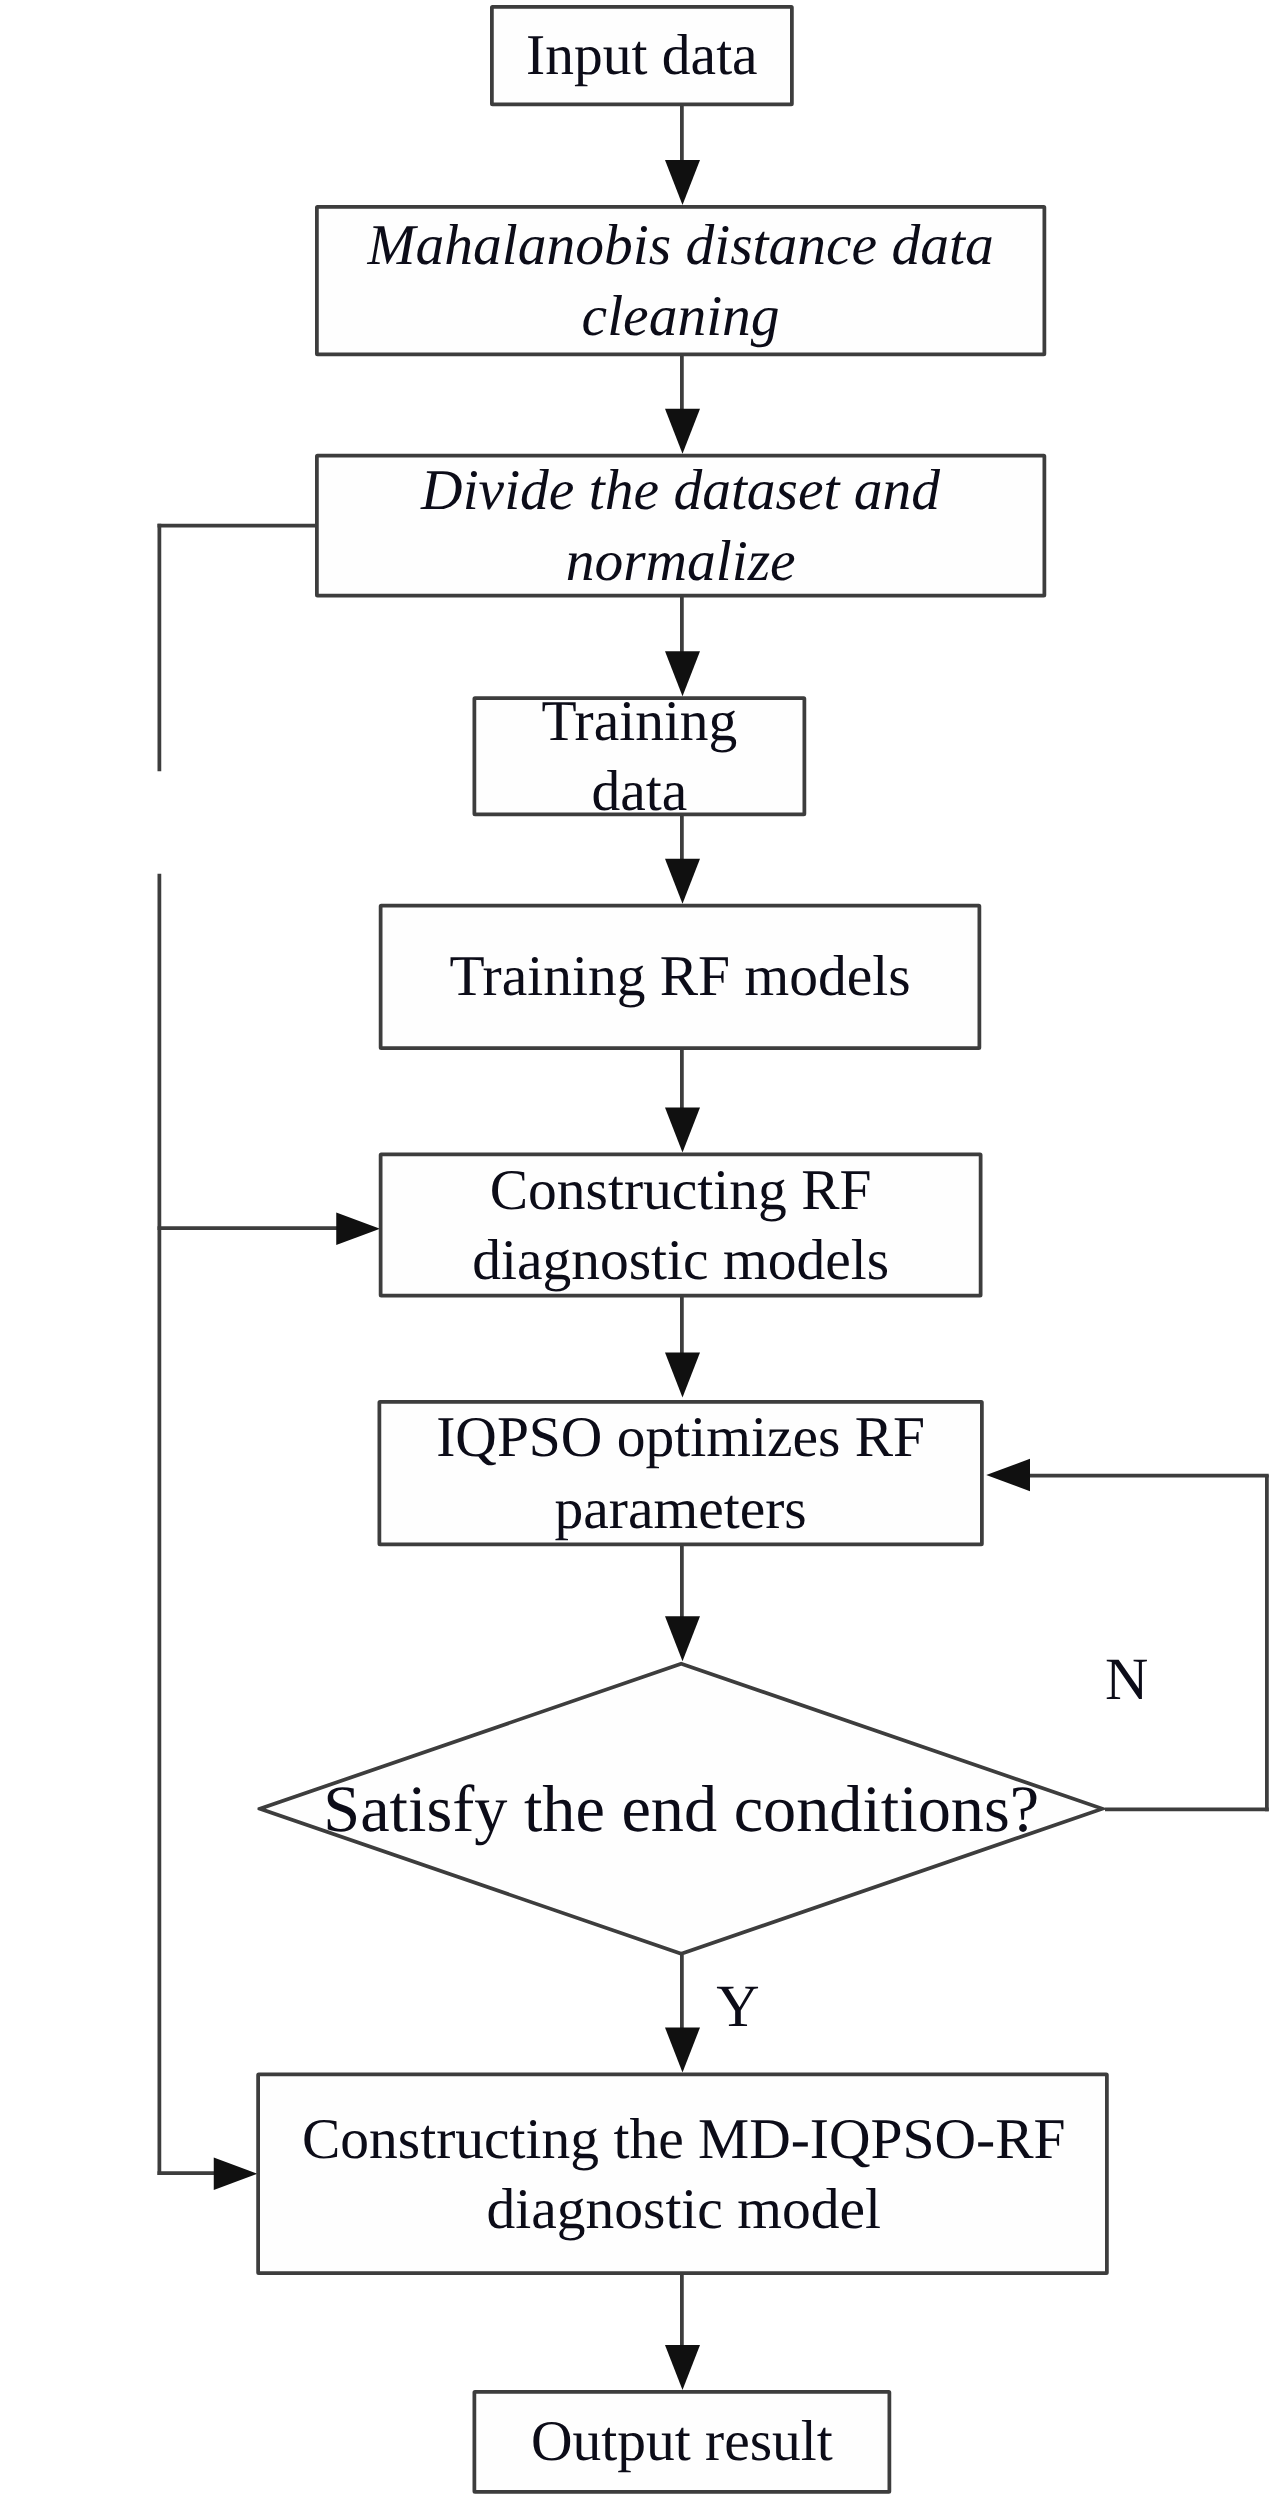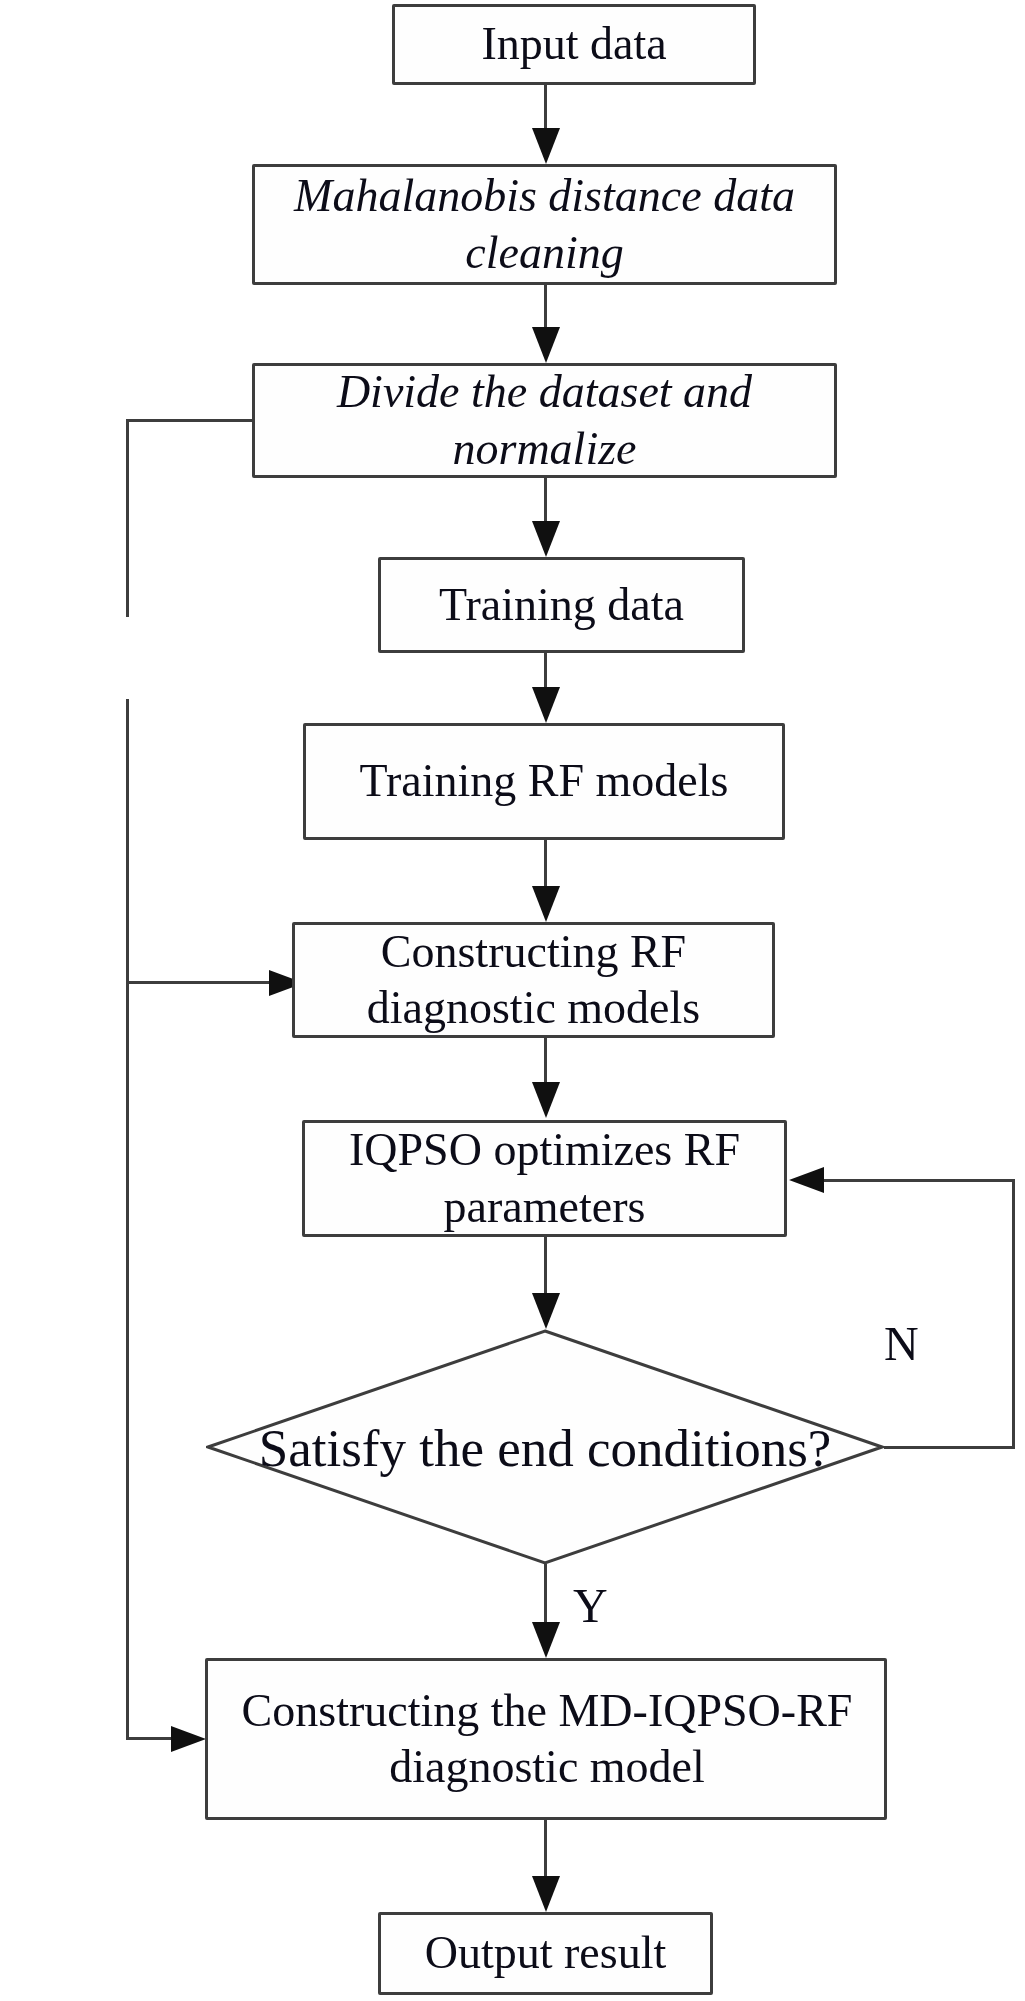--- a/index.html
+++ b/index.html
@@ -127,32 +127,32 @@
   <div class="ah down" style="left:532px; top:1876px;"></div>
 
   <svg id="diamond-svg" width="678" height="236" viewBox="0 0 678 236">
     <polygon points="339,2 676,118 339,234 2,118" fill="#fefefe" stroke="#3d3d3d" stroke-width="3"></polygon>
   </svg>
   <div id="decision-label">Satisfy the end conditions?</div>
 
   <div id="label-yes" class="branch-label">Y</div>
   <div id="label-no" class="branch-label">N</div>
 
-  <div class="node" style="left:392px; top:4px; width:364px; height:81px;">Input data</div>
+  <div class="node" style="left:392px; top:4px; width:243px; height:81px;">Input data</div>
 
   <div class="node" style="left:252px; top:164px; width:585px; height:121px;font-style:italic;">Mahalanobis distance data cleaning</div>
 
   <div class="node" style="left:252px; top:363px; width:585px; height:115px;font-style:italic;">Divide the dataset and normalize</div>
 
-  <div class="node" style="left:378px; top:557px; width:367px; height:96px;">Training data</div>
+  <div class="node" style="left:378px; top:557px; width:267px; height:96px;">Training data</div>
 
 
   <div class="node" style="left:303px; top:723px; width:482px; height:117px;">Training RF models</div>
 
-  <div class="node" style="left:292px; top:922px; width:483px; height:116px;">Constructing RF diagnostic models</div>
+  <div class="node" style="left:303px; top:922px; width:483px; height:116px;">Constructing RF diagnostic models</div>
 
   <div class="node" style="left:302px; top:1120px; width:485px; height:117px;">IQPSO optimizes RF parameters</div>
 
   <div class="node" style="left:205px; top:1658px; width:682px; height:162px;padding-left:12px;">Constructing the MD-IQPSO-RF diagnostic model</div>
 
   <div class="node" style="left:378px; top:1912px; width:335px; height:83px;">Output result</div>
 
 </div>
 
 </body></html>

